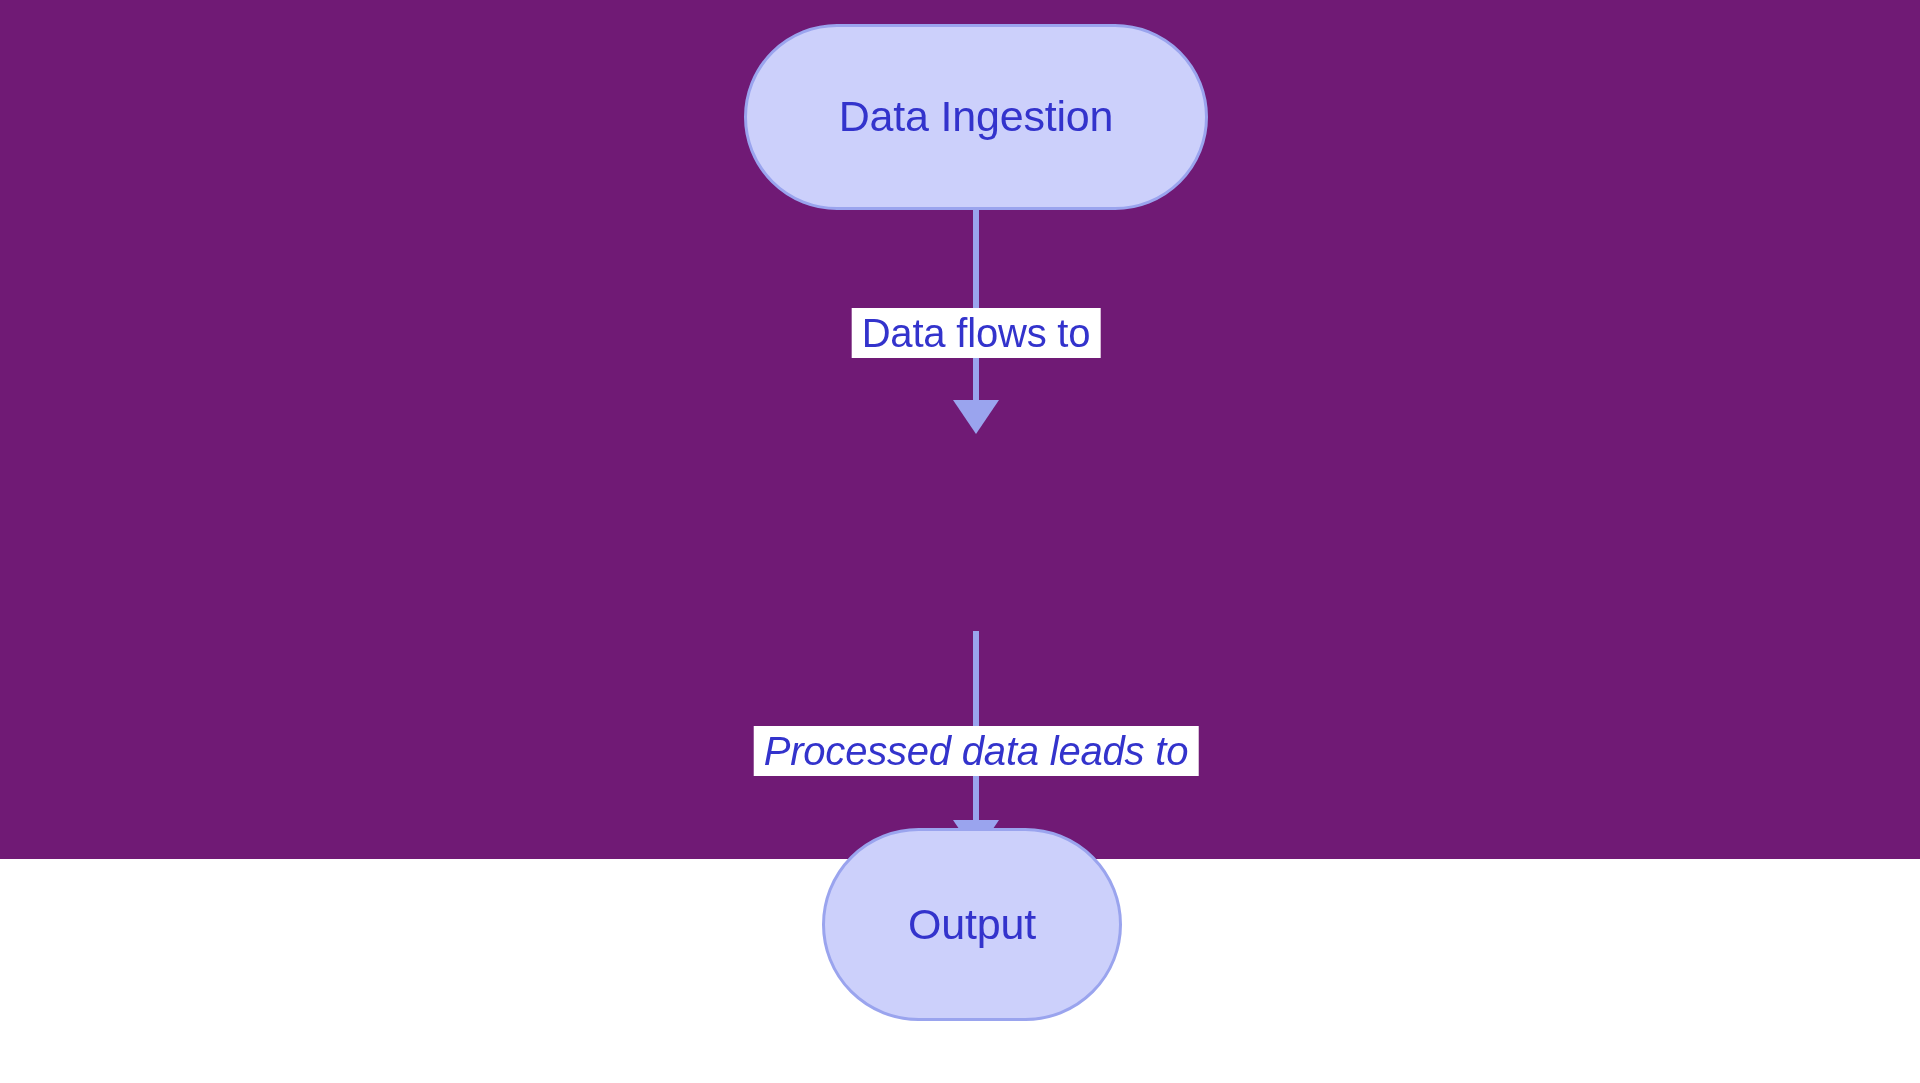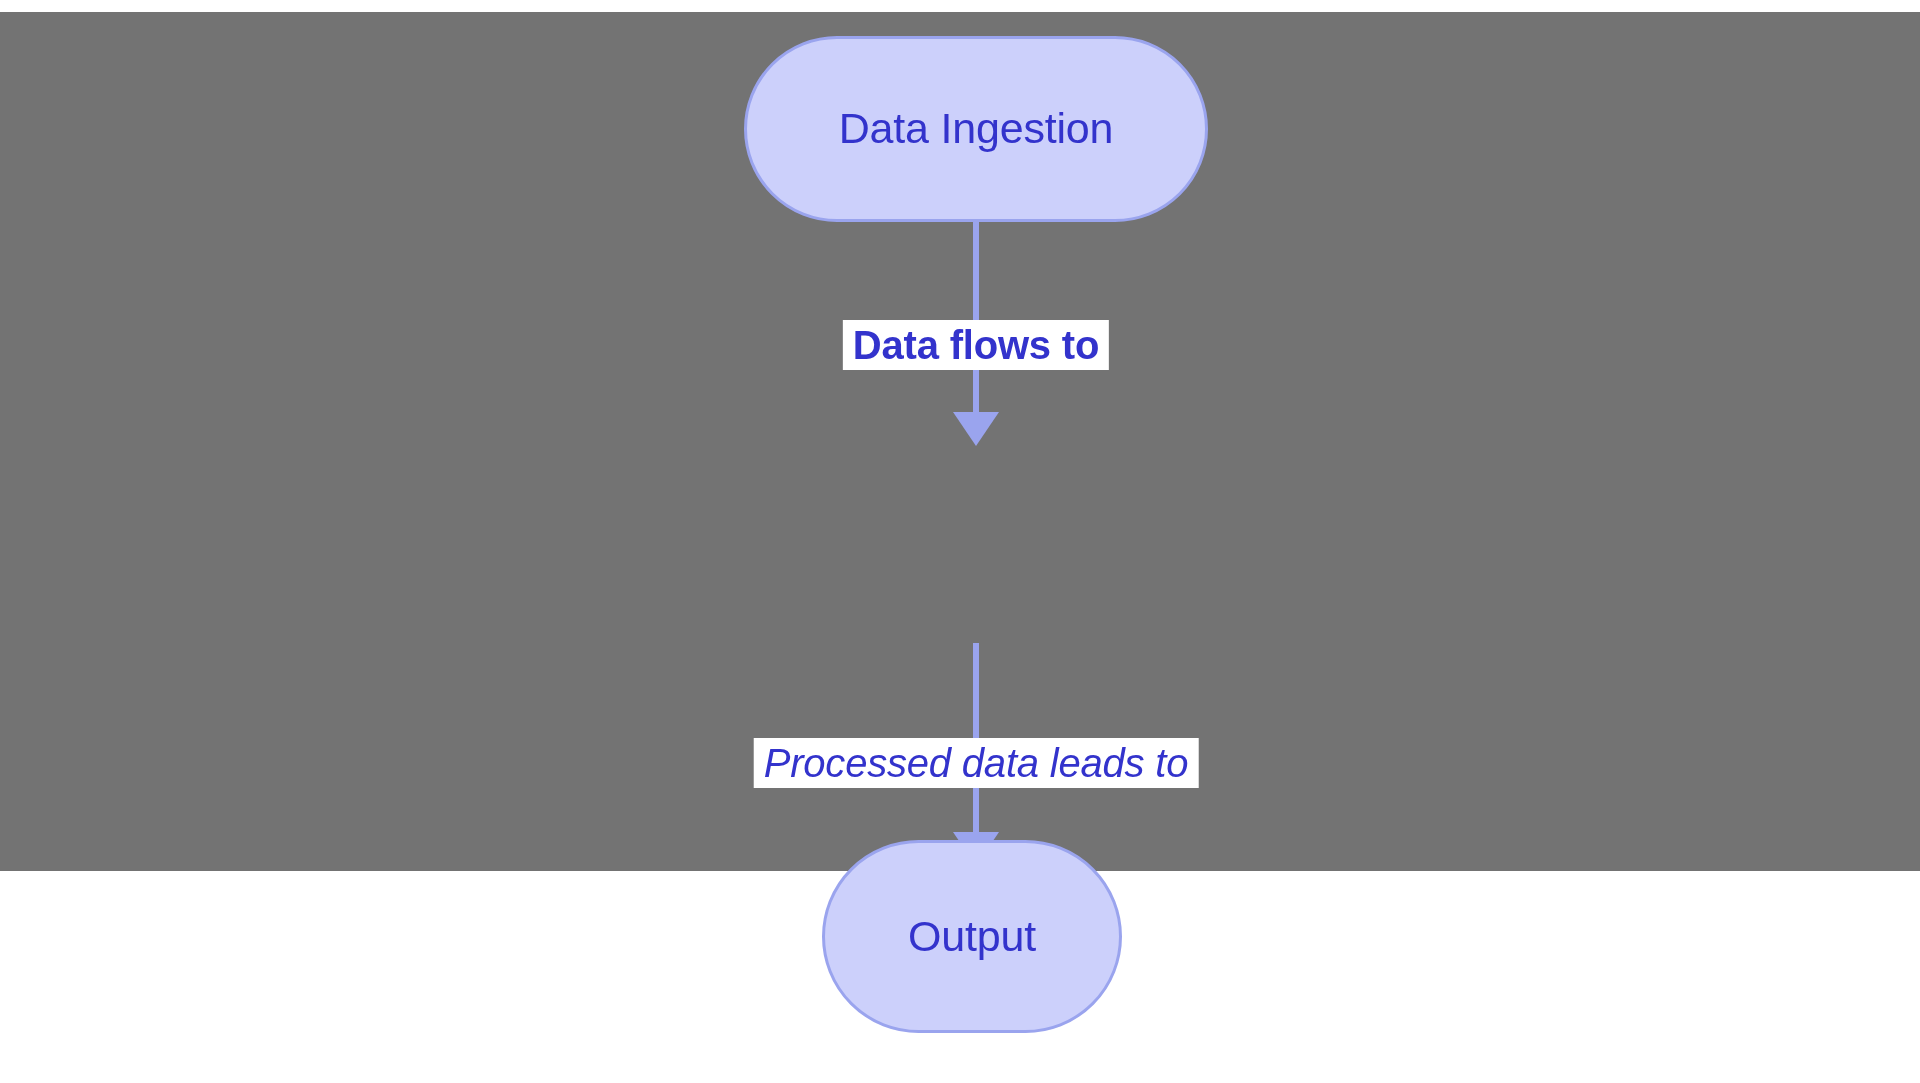--- a/index.html
+++ b/index.html
@@ -12,22 +12,21 @@
     font-family: "Liberation Sans", "DejaVu Sans", sans-serif;
     width: 1920px;
     height: 1083px;
     overflow: hidden;
   }
 
   #diagram-root {
     position: relative;
     width: 1920px;
     height: 859px;
-    background: #737373;
-    margin-top: 12px;
+    background: #701a75;
   }
 
   
   .node {
     position: absolute;
     box-sizing: border-box;
     display: flex;
     align-items: center;
     justify-content: center;
     background: #ccd0fb;
@@ -93,21 +92,21 @@
     z-index: 4;
     background: #ffffff;
     color: #3333cc;
     font-size: 40px;
     line-height: 1.15;
     white-space: nowrap;
     padding: 2px 10px;
     transform: translateX(-50%);
     letter-spacing: -0.2px;
   }
-  #edge1-label { left: 976px; top: 308px; font-weight: bold; }
+  #edge1-label { left: 976px; top: 308px; }
   #edge2-label { left: 976px; top: 726px; font-style: italic; }
 </style>
 </head>
 <body>
 
 <div id="diagram-root">
 
   <div class="node" id="node-ingestion">
     <span class="node-label">Data Ingestion</span>
   </div>

